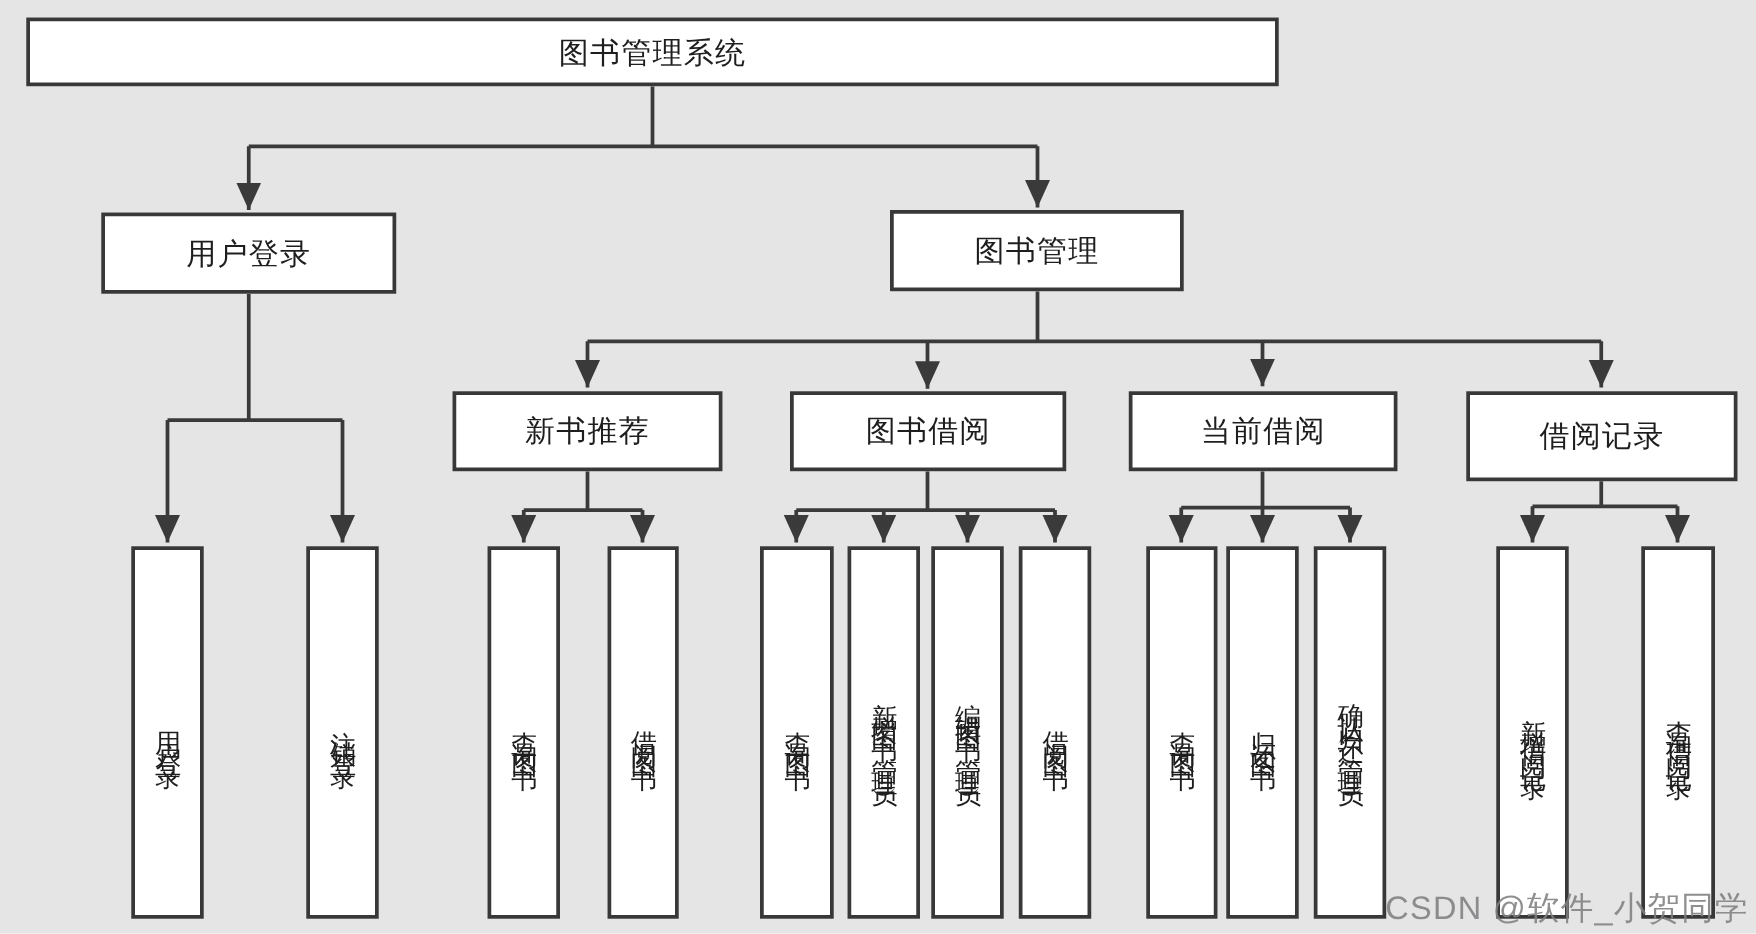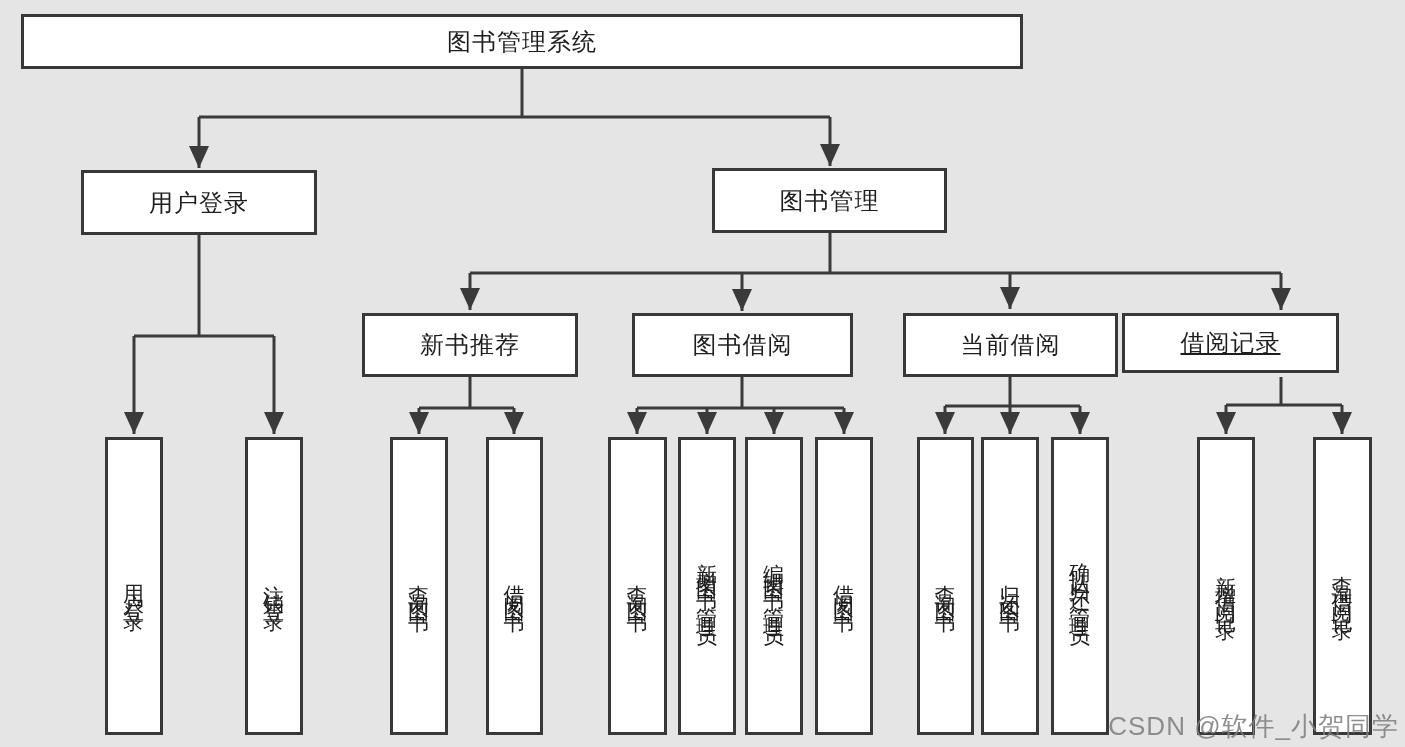--- a/index.html
+++ b/index.html
@@ -119,21 +119,21 @@
 
   <div class="node" style="left:362px; top:313px; width:216px; height:64px;">
     <span class="h-label">新书推荐</span>
   </div>
   <div class="node" style="left:632px; top:313px; width:221px; height:64px;text-align:right;">
     <span class="h-label">图书借阅</span>
   </div>
   <div class="node" style="left:903px; top:313px; width:215px; height:64px;">
     <span class="h-label">当前借阅</span>
   </div>
-  <div class="node" style="left:1122px; top:313px; width:217px; height:60px;text-decoration:underline;">
+  <div class="node" style="left:1173px; top:313px; width:217px; height:72px;">
     <span class="h-label">借阅记录</span>
   </div>
 
   <div class="node" style="left:105px; top:437px; width:58px; height:298px;">
     <span class="v-label">用户登录</span>
   </div>
   <div class="node" style="left:245px; top:437px; width:58px; height:298px;">
     <span class="v-label">注销登录</span>
   </div>
 

